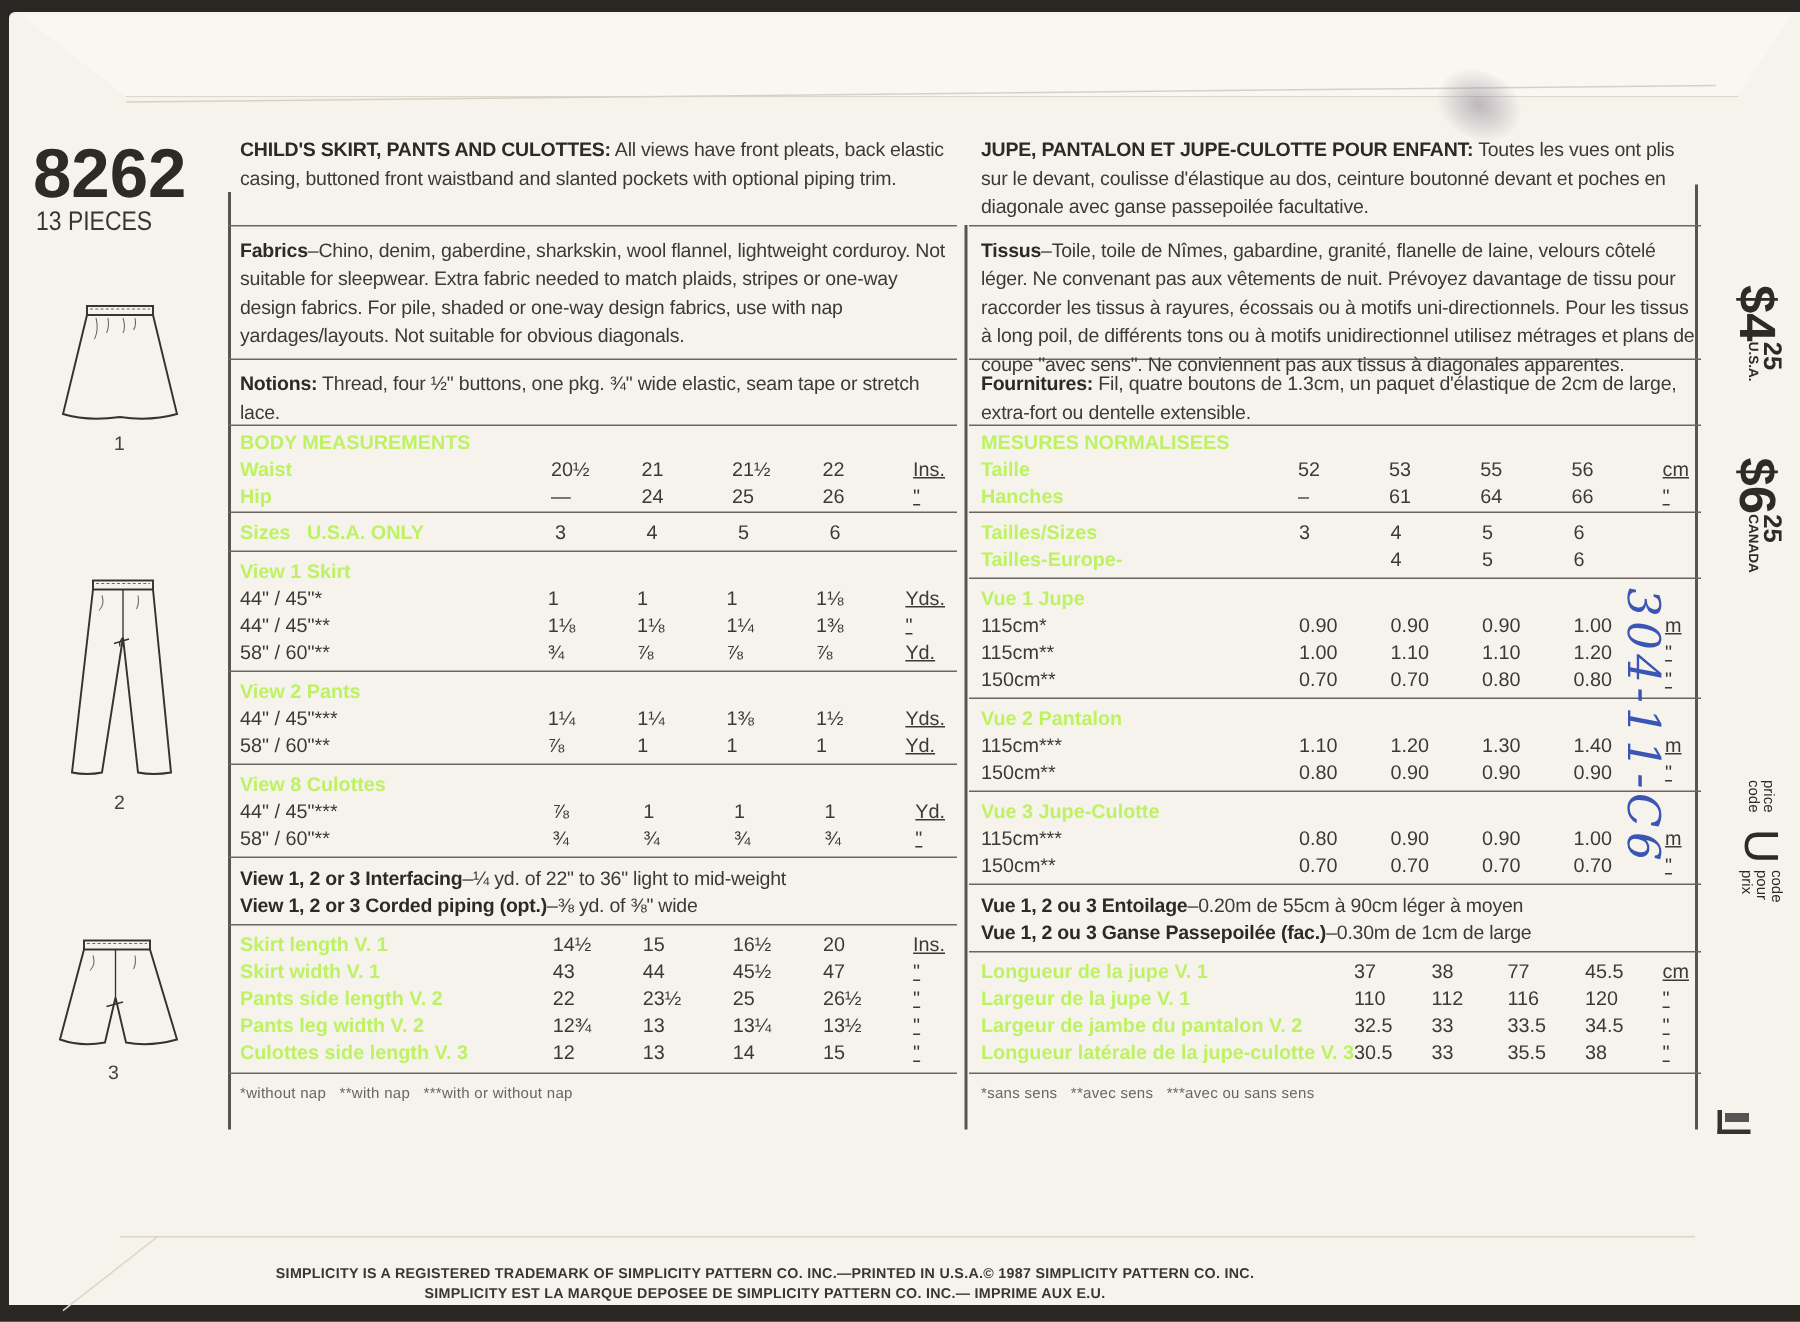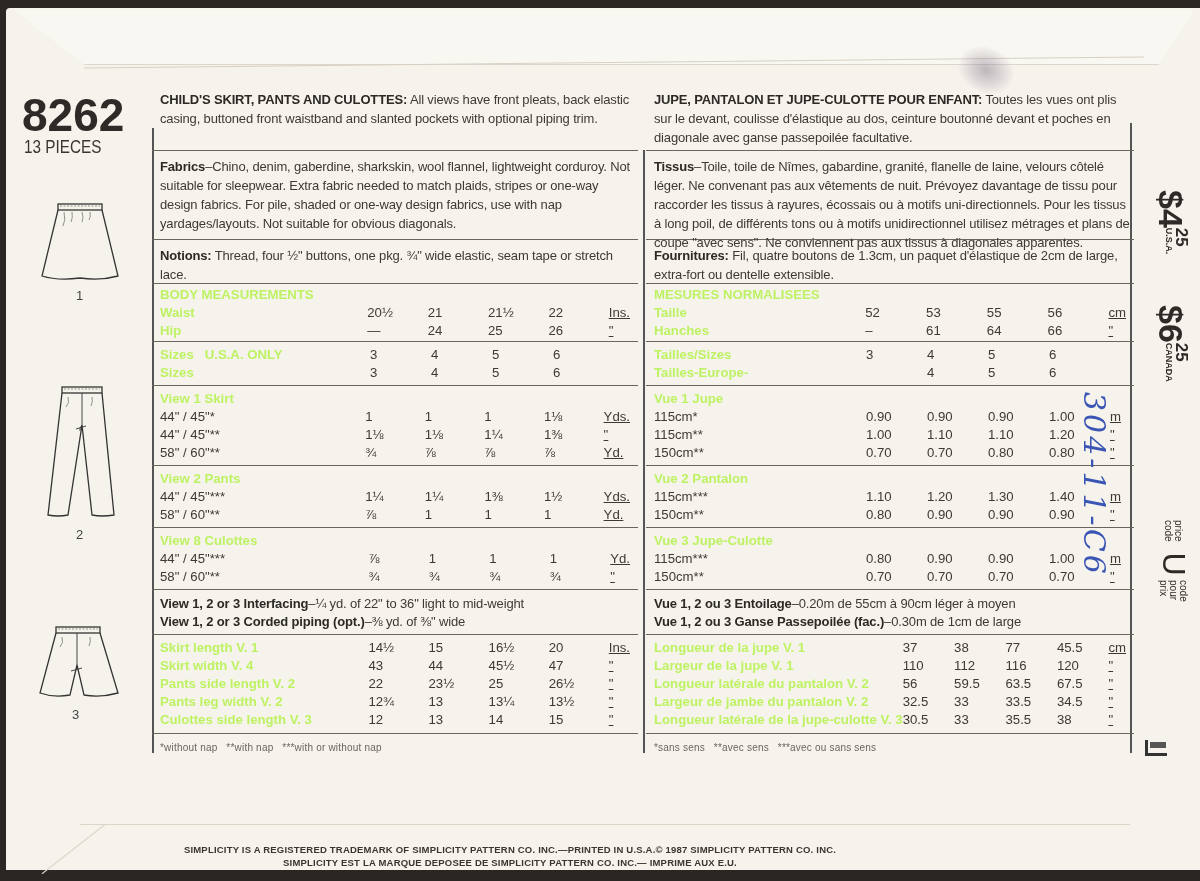--- a/index.html
+++ b/index.html
@@ -150,28 +150,20 @@
     <table class="tbl">
       <tbody>
           <tr>
         <td class="lbl bold" style="white-space:pre;">Sizes   U.S.A. ONLY</td>
         <td class="v">3</td>
         <td class="v">4</td>
         <td class="v">5</td>
         <td class="v">6</td>
         <td class="u"></td>
       </tr>
-      <tr>
-        <td class="lbl bold">Sizes</td>
-        <td class="v">3</td>
-        <td class="v">4</td>
-        <td class="v">5</td>
-        <td class="v">6</td>
-        <td class="u"></td>
-      </tr>
     </tbody>
       </table>
   </div>
   <div class="rule"></div>
   <div class="sec" style="padding-top:4px;padding-bottom:3px;">
     <table class="tbl">
       <tbody>
           <tr>
             <td class="lbl bold" colspan="6">View 1 Skirt</td>
           </tr>
@@ -265,21 +257,21 @@
       <tbody>
           <tr>
         <td class="lbl bold">Skirt length V. 1</td>
         <td class="v">14½</td>
         <td class="v">15</td>
         <td class="v">16½</td>
         <td class="v">20</td>
         <td class="u">Ins.</td>
       </tr>
       <tr>
-        <td class="lbl bold">Skirt width V. 4</td>
+        <td class="lbl bold">Skirt width V. 1</td>
         <td class="v">43</td>
         <td class="v">44</td>
         <td class="v">45½</td>
         <td class="v">47</td>
         <td class="u">"</td>
       </tr>
       <tr>
         <td class="lbl bold">Pants side length V. 2</td>
         <td class="v">22</td>
         <td class="v">23½</td>
@@ -475,28 +467,20 @@
         <td class="v">77</td>
         <td class="v">45.5</td>
         <td class="u">cm</td>
       </tr>
       <tr>
         <td class="lbl bold">Largeur de la jupe V. 1</td>
         <td class="v">110</td>
         <td class="v">112</td>
         <td class="v">116</td>
         <td class="v">120</td>
-        <td class="u">"</td>
-      </tr>
-      <tr>
-        <td class="lbl bold">Longueur latérale du pantalon V. 2</td>
-        <td class="v">56</td>
-        <td class="v">59.5</td>
-        <td class="v">63.5</td>
-        <td class="v">67.5</td>
         <td class="u">"</td>
       </tr>
       <tr>
         <td class="lbl bold">Largeur de jambe du pantalon V. 2</td>
         <td class="v">32.5</td>
         <td class="v">33</td>
         <td class="v">33.5</td>
         <td class="v">34.5</td>
         <td class="u">"</td>
       </tr>

